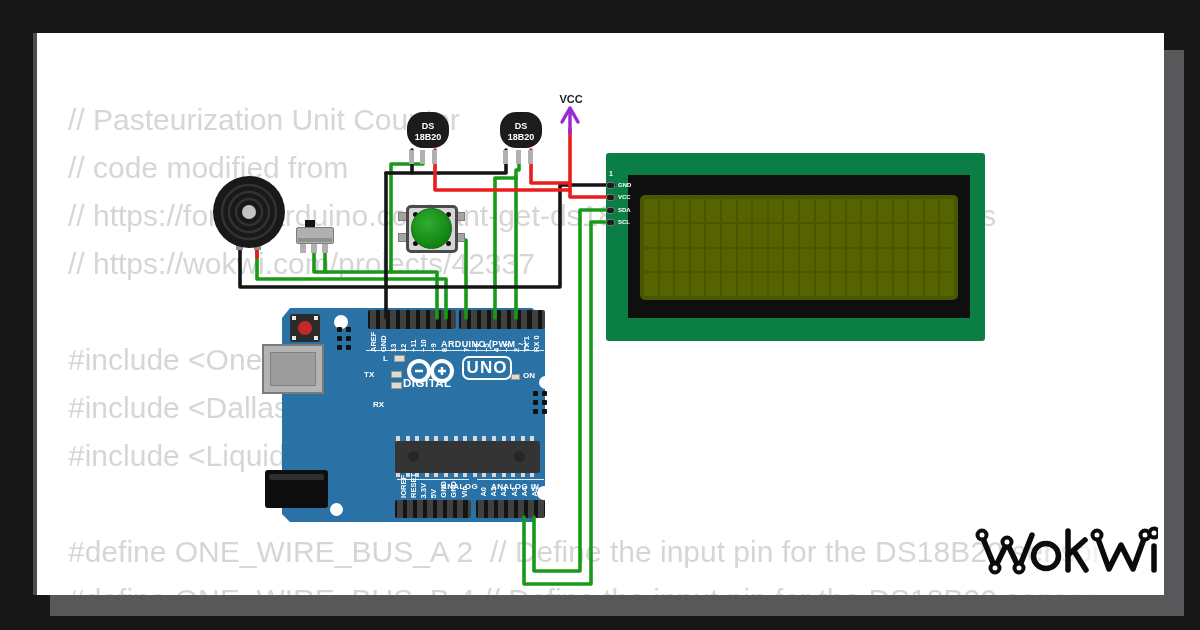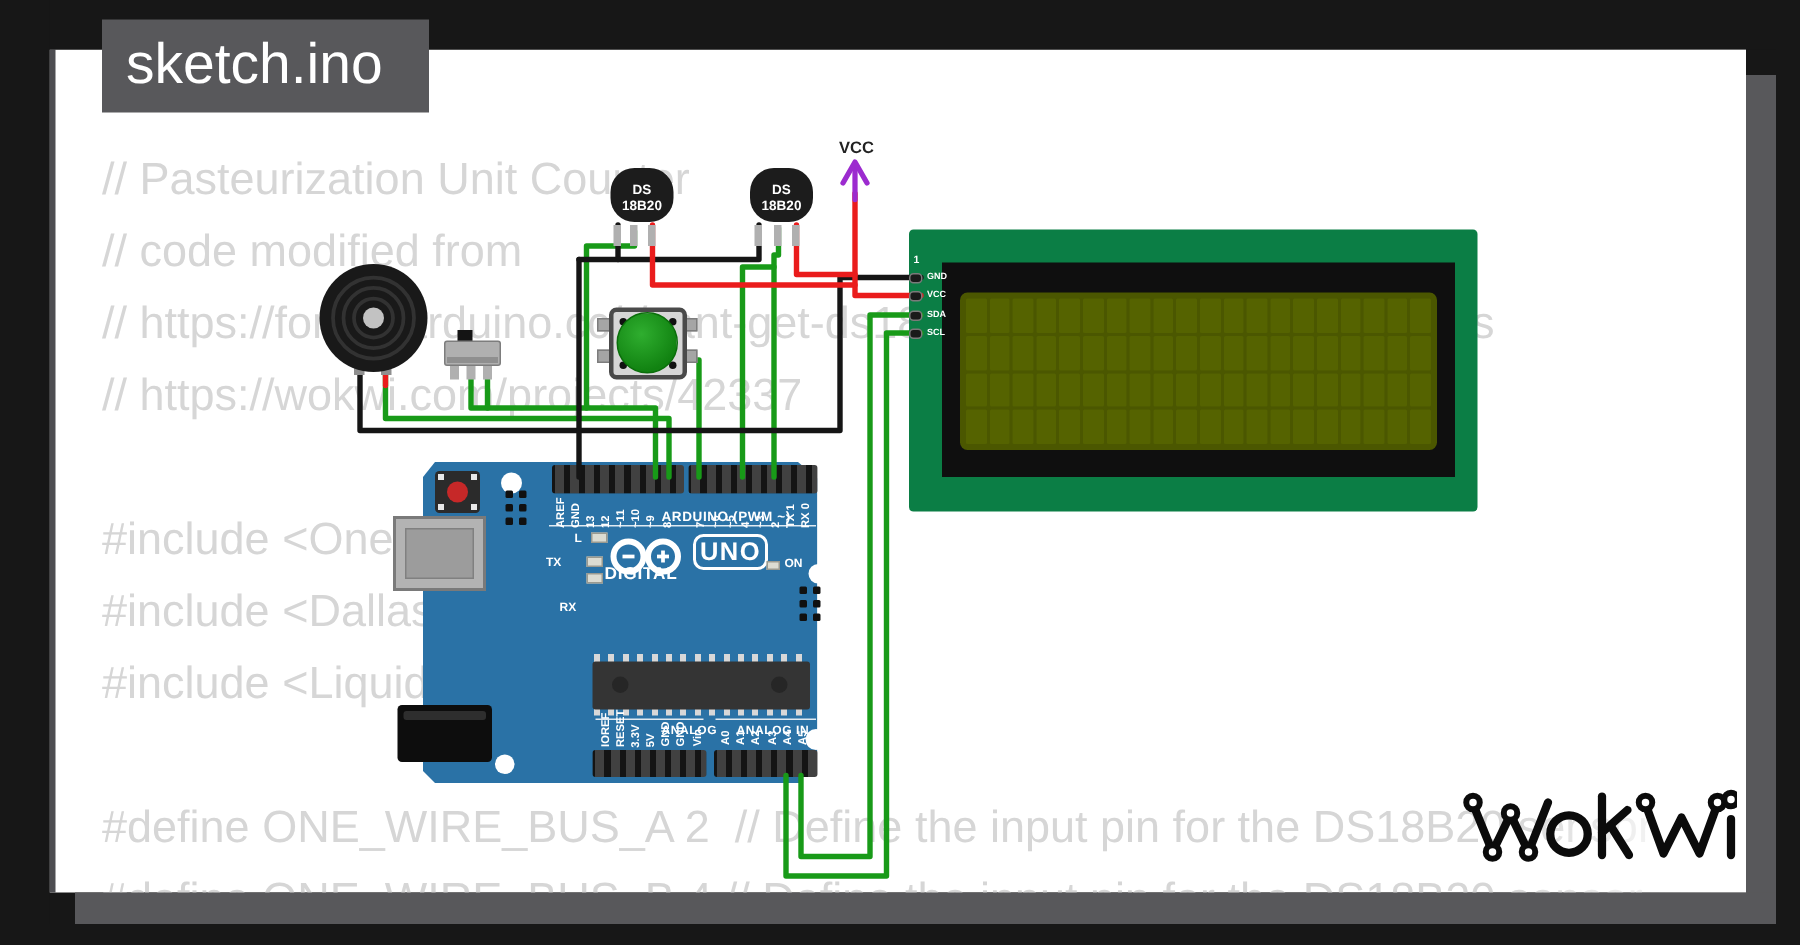--- a/index.html
+++ b/index.html
@@ -410,17 +410,14 @@
       <circle cx="182" cy="13" r="4.5"></circle>
     </g>
   </svg>
 
   <div class="abs band" style="left:1164px;top:50px;width:20px;height:566px;"></div>
   <div class="abs band" style="left:50px;top:595px;width:1134px;height:21px;"></div>
   <div class="abs bar" style="left:0;top:0;width:1200px;height:33px;"></div>
   <div class="abs bar" style="left:0;top:0;width:33px;height:630px;"></div>
   <div class="abs bar" style="left:1184px;top:0;width:16px;height:630px;"></div>
   <div class="abs bar" style="left:0;top:616px;width:1200px;height:14px;"></div>
-  <div class="abs title-box">
-    <span>sketch.ino</span>
-  </div>
 
 </div>
 
 </body></html>

